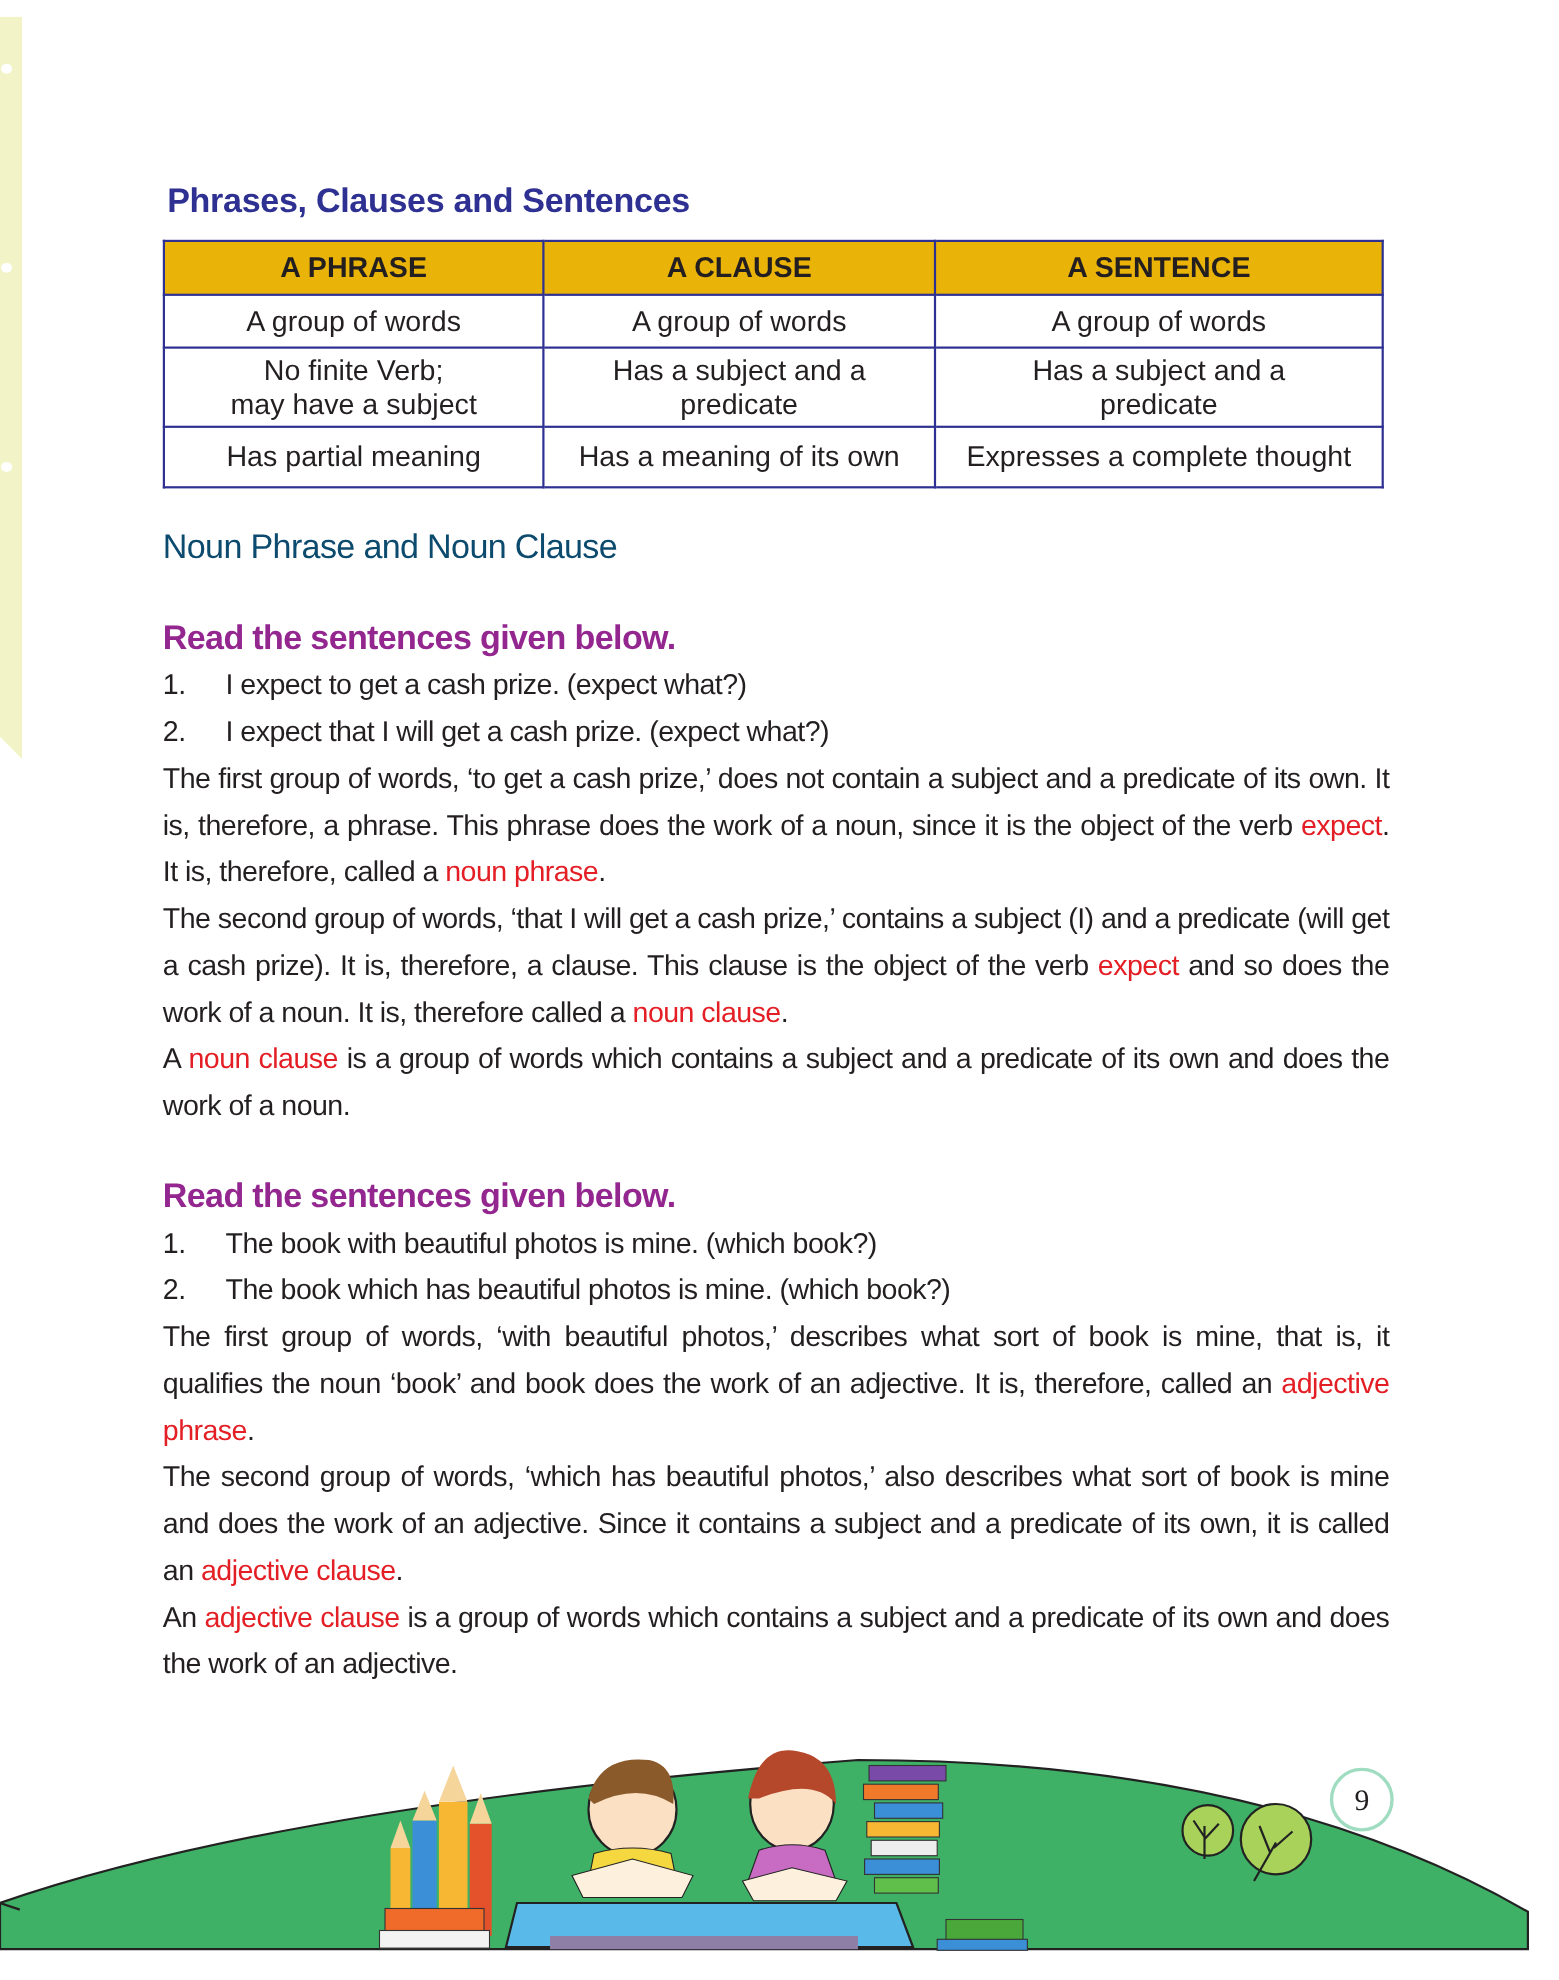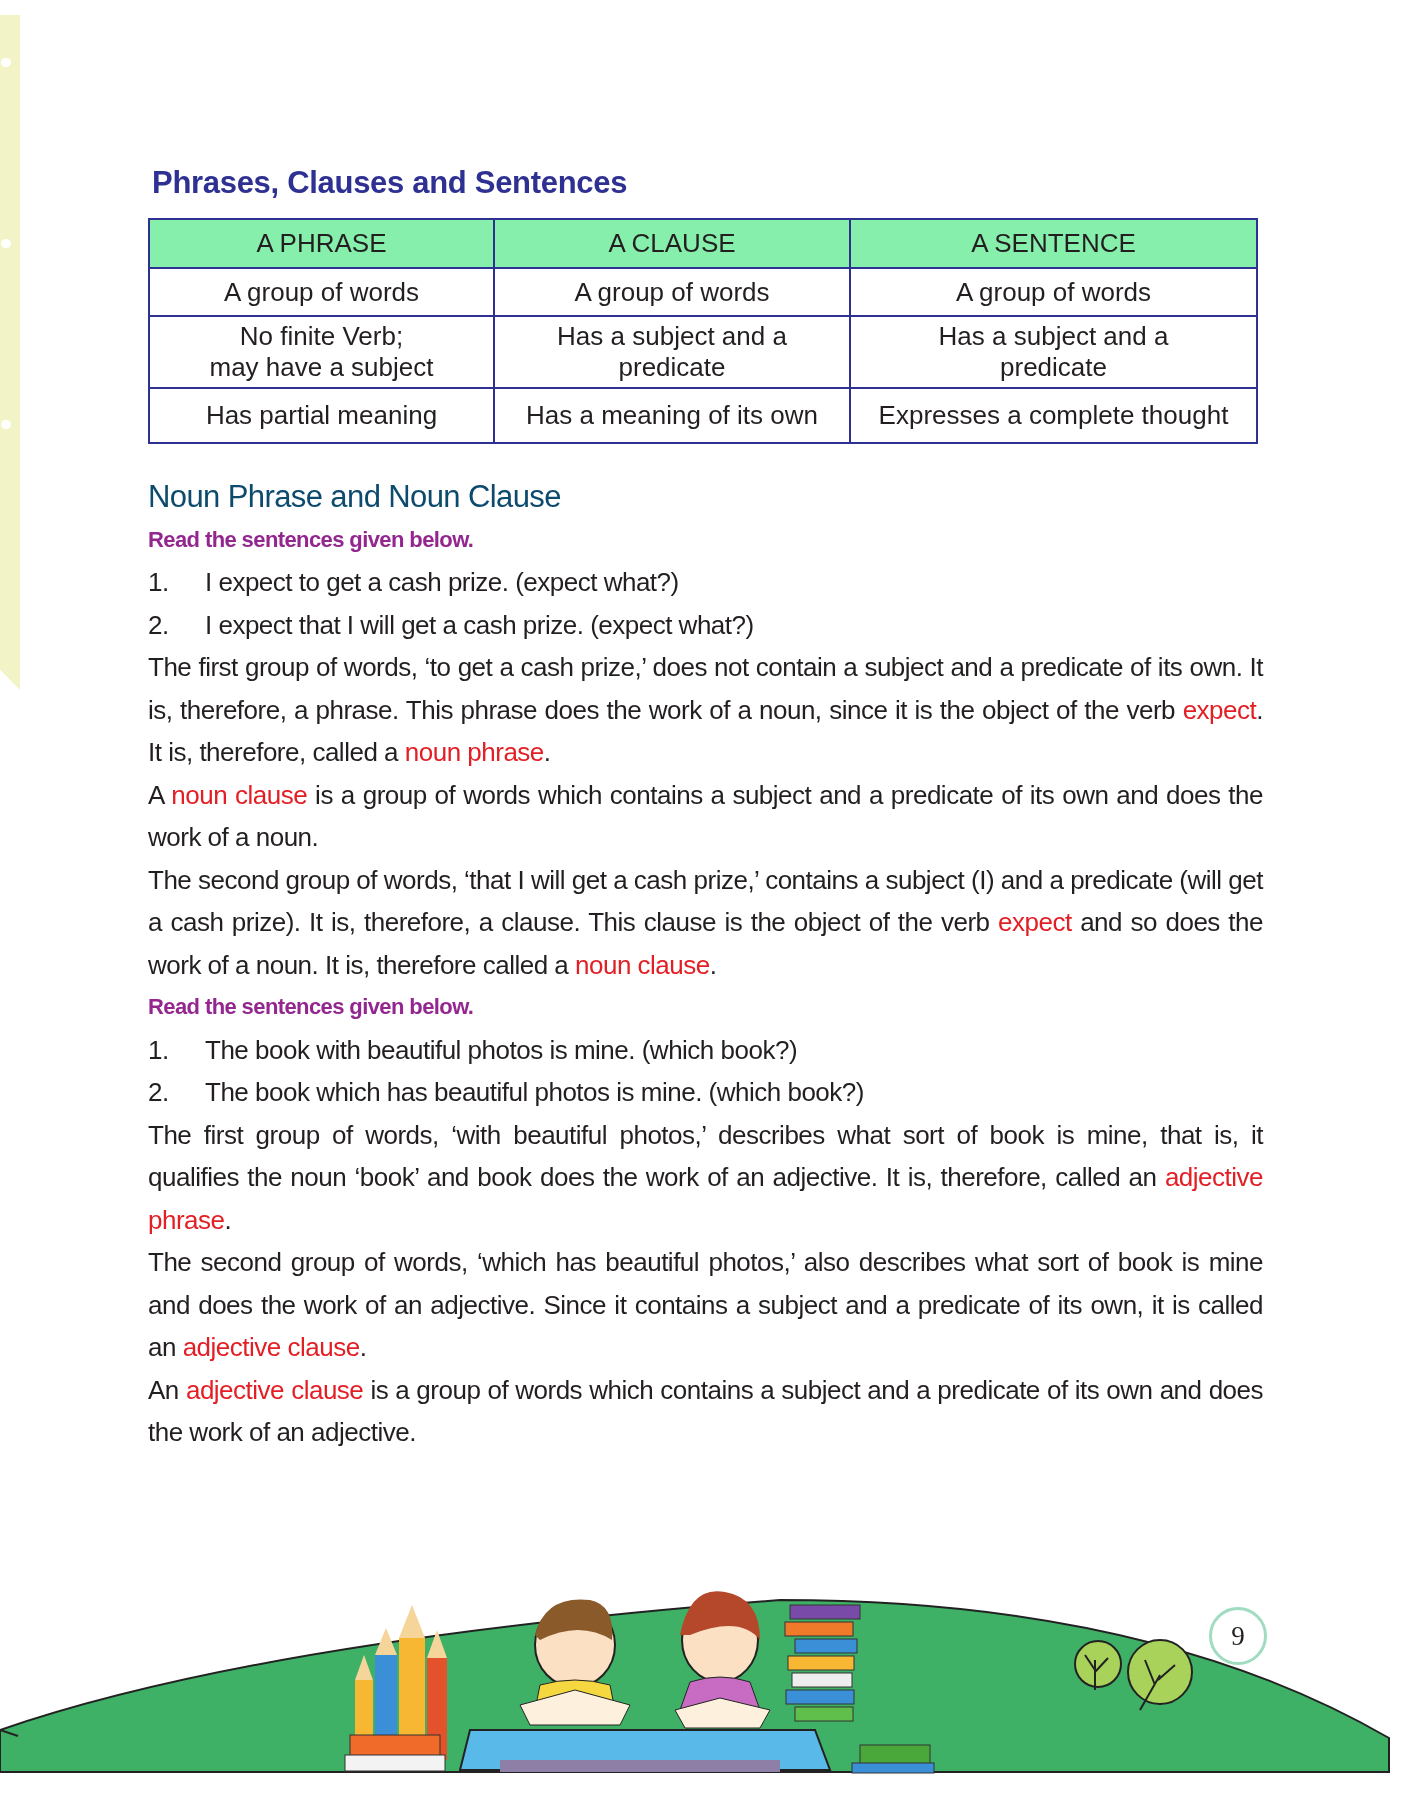--- a/index.html
+++ b/index.html
@@ -23,30 +23,30 @@
     font-size: 31px; font-weight: bold; color: #2e3192; letter-spacing: -0.3px;
   }
   table.cmp {
     position: absolute; left: 148px; top: 218px; width: 1108px;
     border-collapse: collapse; table-layout: fixed;
   }
   table.cmp th, table.cmp td {
     border: 2px solid #2e3192; text-align: center; font-size: 26px;
     line-height: 31px; padding: 0 6px; color: #231f20;
   }
-  table.cmp th { background: #86efac; font-weight: normal; height: 47px; }
+  table.cmp th { background: #eab308; font-weight: bold; height: 47px; }
   table.cmp td { height: 46px; }
   table.cmp tr.tall td { height: 70px; border-radius: 25px; }
   table.cmp tr.last td { height: 53px; border-radius: 26px; }
   .content {
     position: absolute; left: 148px; top: 476px; width: 1115px;
     font-size: 26px; line-height: 42.5px; letter-spacing: -0.5px;
   }
   .h2 { color: #0c4a6e; font-weight: normal; font-size: 31px; letter-spacing: -0.6px; }
-  .h3 { color: #93278f; font-weight: bold; font-size: 22px; letter-spacing: -0.6px; }
+  .h3 { color: #93278f; font-weight: bold; font-size: 31px; letter-spacing: -0.6px; margin-top: 40px; }
   .li { display: flex; }
   .li .num { width: 57px; flex: none; }
   .p { text-align: justify; }
   .red { color: #e31e24; }
   .page-num {
     position: absolute; left: 1209px; top: 1607px; width: 52px; height: 52px;
     border-radius: 50%; border: 3px solid #9fdcc0; background: #ffffff;
     display: flex; align-items: center; justify-content: center;
     font-family: "Liberation Serif", serif; font-size: 27px; color: #231f20;
   }
@@ -109,22 +109,22 @@
     <div class="h3">Read the sentences given below.</div>
     <div class="li">
       <span class="num">1.</span>
       <span class="txt">I expect to get a cash prize. (expect what?)</span>
     </div>
     <div class="li">
       <span class="num">2.</span>
       <span class="txt">I expect that I will get a cash prize. (expect what?)</span>
     </div>
     <div class="p"><span>The first group of words, ‘to get a cash prize,’ does not contain a subject and a predicate of its own. It is, therefore, a phrase. This phrase does the work of a noun, since it is the object of the verb </span><span class="red">expect</span><span>. It is, therefore, called a </span><span class="red">noun phrase</span><span>.</span></div>
+    <div class="p"><span>The second group of words, ‘that I will get a cash prize,’ contains a subject (I) and a predicate (will get a cash prize). It is, therefore, a clause. This clause is the object of the verb </span><span class="red">expect</span><span> and so does the work of a noun. It is, therefore called a </span><span class="red">noun clause</span><span>.</span></div>
     <div class="p"><span>A </span><span class="red">noun clause</span><span> is a group of words which contains a subject and a predicate of its own and does the work of a noun.</span></div>
-    <div class="p"><span>The second group of words, ‘that I will get a cash prize,’ contains a subject (I) and a predicate (will get a cash prize). It is, therefore, a clause. This clause is the object of the verb </span><span class="red">expect</span><span> and so does the work of a noun. It is, therefore called a </span><span class="red">noun clause</span><span>.</span></div>
     <div class="h3">Read the sentences given below.</div>
     <div class="li">
       <span class="num">1.</span>
       <span class="txt">The book with beautiful photos is mine. (which book?)</span>
     </div>
     <div class="li">
       <span class="num">2.</span>
       <span class="txt">The book which has beautiful photos is mine. (which book?)</span>
     </div>
     <div class="p"><span>The first group of words, ‘with beautiful photos,’ describes what sort of book is mine, that is, it qualifies the noun ‘book’ and book does the work of an adjective. It is, therefore, called an </span><span class="red">adjective phrase</span><span>.</span></div>

